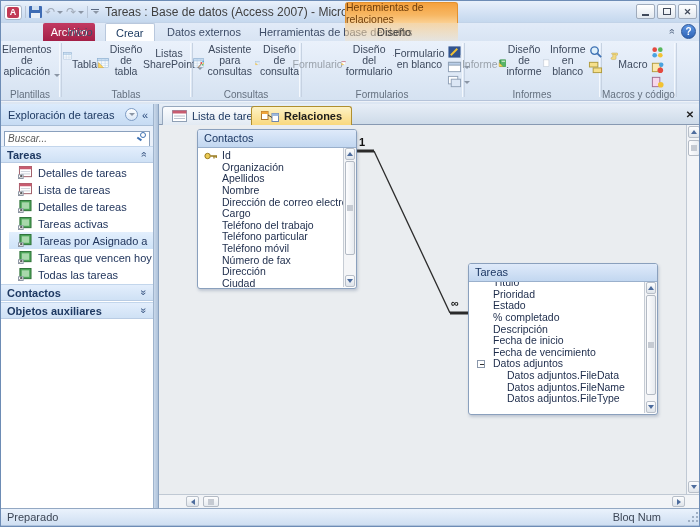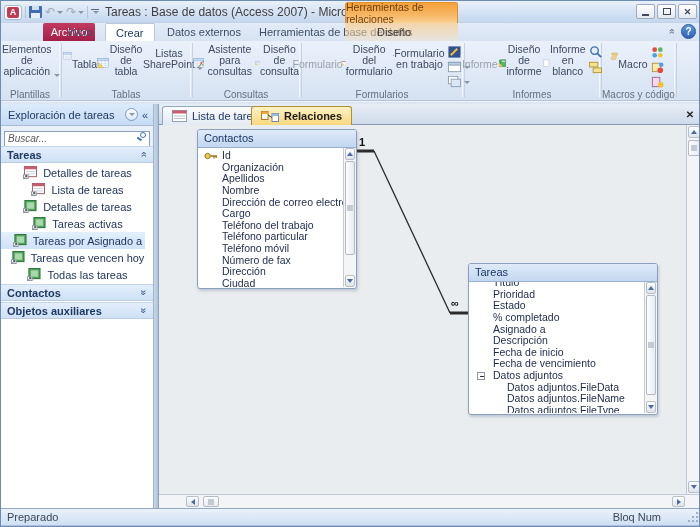--- a/index.html
+++ b/index.html
@@ -72,22 +72,22 @@
   .nav-search input{width:146px;height:16px;border:1px solid #8aa0bd;font-size:10px;padding:0 16px 0 3px;
     font-family:"Liberation Sans",sans-serif;}
   .nav-search input::placeholder{font-style:italic;color:#5a5a5a;}
   .mag{position:absolute;right:7px;top:6px;width:6px;height:6px;border:1.5px solid #3f72b4;border-radius:50%;}
   .mag:after{content:"";position:absolute;left:-4px;top:5px;width:5px;height:1.5px;background:#3f72b4;transform:rotate(35deg);}
   .nav-grp{position:absolute;left:0;width:152px;height:17px;background:linear-gradient(#e3eefc,#cfe1f5);
     border-top:1px solid #c3d6ec;border-bottom:1px solid #b9cce4;display:flex;align-items:center;
     font-size:11px;font-weight:bold;color:#1e3962;padding:0 6px;}
   .nav-grp .chevg{margin-left:auto;font-weight:normal;font-size:10px;color:#33507e;display:inline-block;transform:rotate(-90deg);}
   .nav-grp .chevg.down{transform:rotate(90deg);}
-  .nav-item{position:absolute;left:0;width:144px;height:17px;display:flex;align-items:center;gap:6px;
-    padding-left:9px;font-size:11px;color:#21355c;white-space:nowrap;justify-content:center;}
+  .nav-item{position:absolute;left:8px;width:144px;height:17px;display:flex;align-items:center;gap:6px;
+    padding-left:9px;font-size:11px;color:#21355c;white-space:nowrap;}
   .nav-item.sel{background:linear-gradient(#e3effd,#cfe3f8);}
   .nico{width:14px;height:13px;flex:0 0 auto;}
   .splitter{position:absolute;left:152px;top:103px;width:6px;height:404px;
     background:linear-gradient(90deg,#c9d8ea,#aec2da);border-left:1px solid #9fb4cd;border-right:1px solid #8ca3c0;}
   
   .docarea{position:absolute;left:158px;top:103px;width:542px;height:404px;}
   .tabbar{position:absolute;left:0;top:0;width:542px;height:21px;
     background:linear-gradient(#e7eef7,#cedbe9);border-bottom:1px solid #8799b2;}
   .dtab{position:absolute;top:2px;height:19px;display:flex;align-items:center;gap:5px;font-size:11px;
     padding:0 9px;border:1px solid #96a7bd;border-bottom:none;border-radius:3px 3px 0 0;}
@@ -401,21 +401,21 @@
       <div class="bbtn" style="width:52px">
         <svg class="bic">
             <use href="#s-formdesign"></use>
           </svg>
           <span>Diseño del formulario</span>
       </div>
       <div class="bbtn" style="width:52px">
         <svg class="bic">
             <use href="#s-formblank"></use>
           </svg>
-          <span>Formulario en trabajo</span>
+          <span>Formulario en blanco</span>
       </div>
       <div class="smallcol">
         <span class="sbtn">
             <svg class="sic">
               <use href="#s-smnav"></use>
             </svg>
           </span>
         <span class="sbtn">
             <svg class="sic">
               <use href="#s-smwin"></use>
@@ -622,21 +622,20 @@
         </div>
       </div>
 
       <div class="tbox" style="left:309px;top:138px;width:190px;height:152px">
         <div class="tbox-h">Tareas</div>
         <div class="tbox-b">
           <div class="fld tclip"><span>Título</span></div>
           <div class="fld"><span>Prioridad</span></div>
           <div class="fld"><span>Estado</span></div>
           <div class="fld"><span>% completado</span></div>
-          <div class="fld"><span>Asignado a</span></div>
           <div class="fld"><span>Descripción</span></div>
           <div class="fld"><span>Fecha de inicio</span></div>
           <div class="fld"><span>Fecha de vencimiento</span></div>
           <div class="fld"><span class="exp"></span><span>Datos adjuntos</span></div>
           <div class="fld child"><span>Datos adjuntos.FileData</span></div>
           <div class="fld child"><span>Datos adjuntos.FileName</span></div>
           <div class="fld child"><span>Datos adjuntos.FileType</span></div>
           <div class="tb-scroll">
             <span class="sbtnv" style="top:0">
                 <i class="arr-up"></i>

